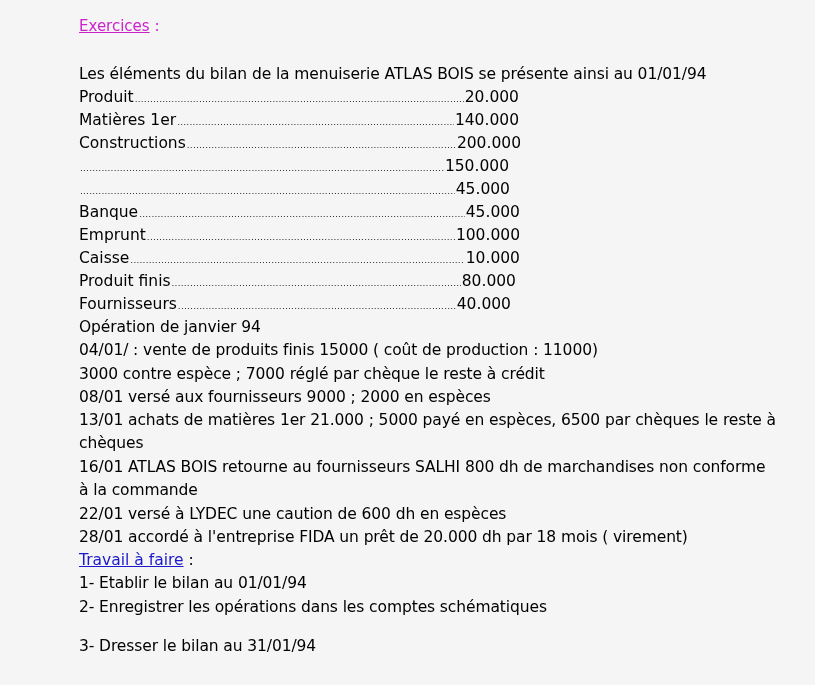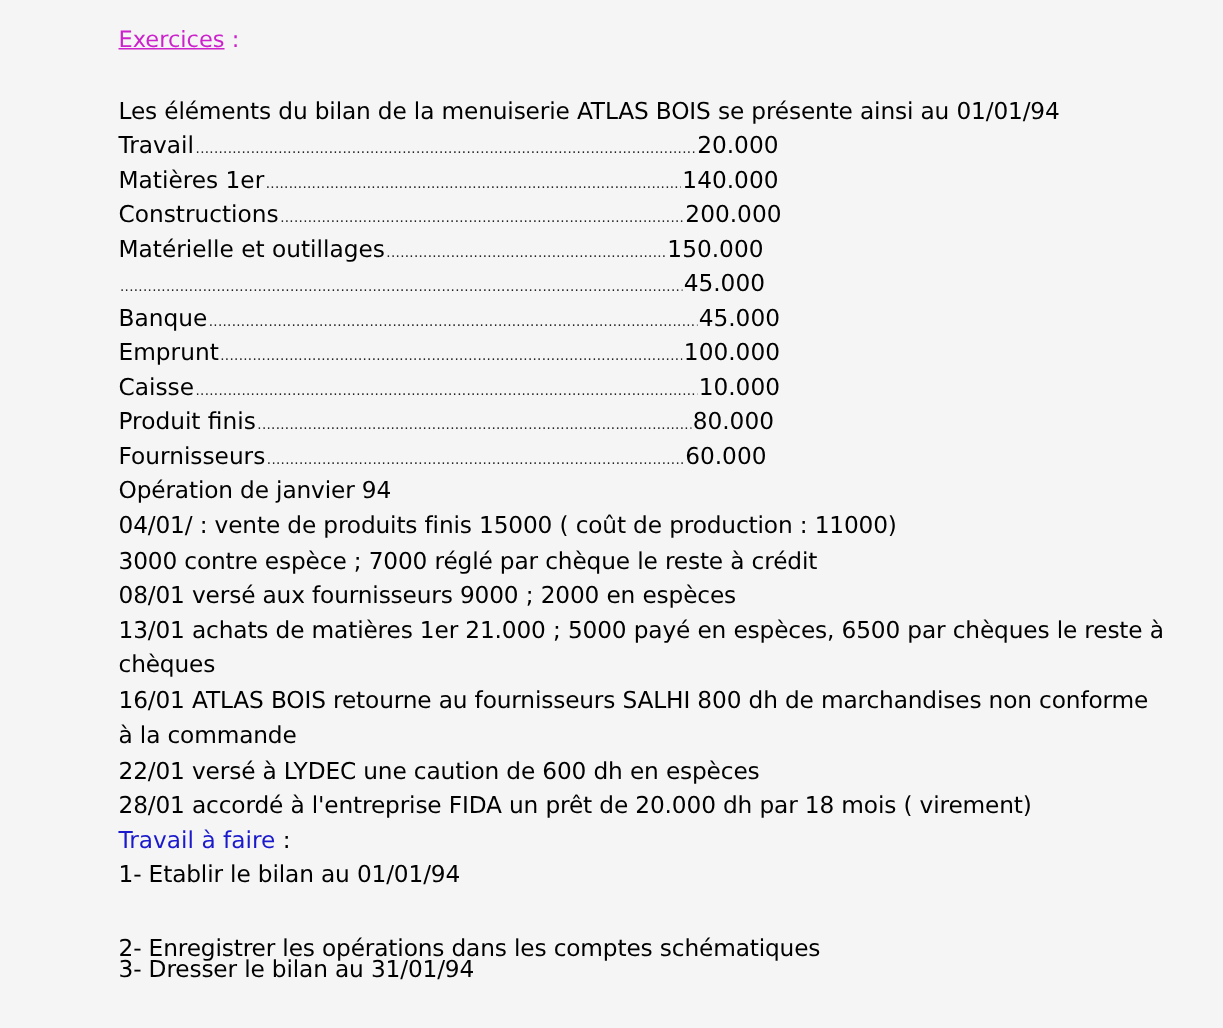--- a/index.html
+++ b/index.html
@@ -68,53 +68,53 @@
     }
     .task-heading {
       position: absolute;
       left: 0;
       font-size: 15.5px;
       line-height: 20px;
       white-space: nowrap;
     }
     .task-heading .link {
       color: #1a1acc;
+      text-decoration: underline;
     }
   </style>
 </head>
 <body>
 
 <div class="page">
 
   <div class="title">
     <span class="u">Exercices</span><span> :</span>
   </div>
 
   <div class="line" style="top:64px">Les éléments du bilan de la menuiserie ATLAS BOIS se présente ainsi au 01/01/94</div>
 
   <div class="balance-row" style="top:87px; width:440px">
-    <span class="label">Travail</span>
+    <span class="label">Produit</span>
     <span class="leader">....................................................................................................................................................................................</span>
     <span class="value">20.000</span>
   </div>
 
   <div class="balance-row" style="top:110px; width:440px">
     <span class="label">Matières 1er</span>
     <span class="leader">....................................................................................................................................................................................</span>
     <span class="value">140.000</span>
   </div>
 
   <div class="balance-row" style="top:133px; width:442px">
     <span class="label">Constructions </span>
     <span class="leader">....................................................................................................................................................................................</span>
     <span class="value">200.000</span>
   </div>
 
   <div class="balance-row" style="top:156px; width:430px">
-    <span class="label">Matérielle et outillages</span>
     <span class="leader">....................................................................................................................................................................................</span>
     <span class="value">150.000</span>
   </div>
 
   <div class="balance-row" style="top:179px; width:431px">
     <span class="leader">....................................................................................................................................................................................</span>
     <span class="value">45.000</span>
   </div>
 
   <div class="balance-row" style="top:202px; width:441px">
@@ -137,36 +137,36 @@
 
   <div class="balance-row" style="top:271px; width:437px">
     <span class="label">Produit finis</span>
     <span class="leader">....................................................................................................................................................................................</span>
     <span class="value">80.000</span>
   </div>
 
   <div class="balance-row" style="top:294px; width:432px">
     <span class="label">Fournisseurs</span>
     <span class="leader">....................................................................................................................................................................................</span>
-    <span class="value">60.000</span>
+    <span class="value">40.000</span>
   </div>
 
   <div class="line" style="top:317px">Opération de janvier 94</div>
 
   <div class="line" style="top:340px">04/01/ : vente de produits finis 15000 ( coût de production : 11000)</div>
   <div class="line" style="top:364px">3000 contre espèce ; 7000 réglé par chèque le reste à crédit</div>
   <div class="line" style="top:387px">08/01 versé aux fournisseurs 9000 ; 2000 en espèces</div>
   <div class="line" style="top:410px">13/01 achats de matières 1er 21.000 ; 5000 payé en espèces, 6500 par chèques le reste à</div>
   <div class="line" style="top:433px">chèques</div>
   <div class="line" style="top:457px">16/01 ATLAS BOIS retourne au fournisseurs SALHI 800 dh de marchandises non conforme</div>
   <div class="line" style="top:480px">à la commande</div>
   <div class="line" style="top:504px">22/01 versé à LYDEC une caution de 600 dh en espèces</div>
   <div class="line" style="top:527px">28/01 accordé à l'entreprise FIDA un prêt de 20.000 dh par 18 mois ( virement)</div>
 
   <div class="task-heading" style="top:550px">
     <span class="link">Travail à faire</span><span> :</span>
   </div>
 
   <div class="line" style="top:573px">1- Etablir le bilan au 01/01/94</div>
-  <div class="line" style="top:622px">2- Enregistrer les opérations dans les comptes schématiques</div>
+  <div class="line" style="top:597px">2- Enregistrer les opérations dans les comptes schématiques</div>
   <div class="line" style="top:636px">3- Dresser le bilan au 31/01/94</div>
 
 </div>
 
 </body></html>

